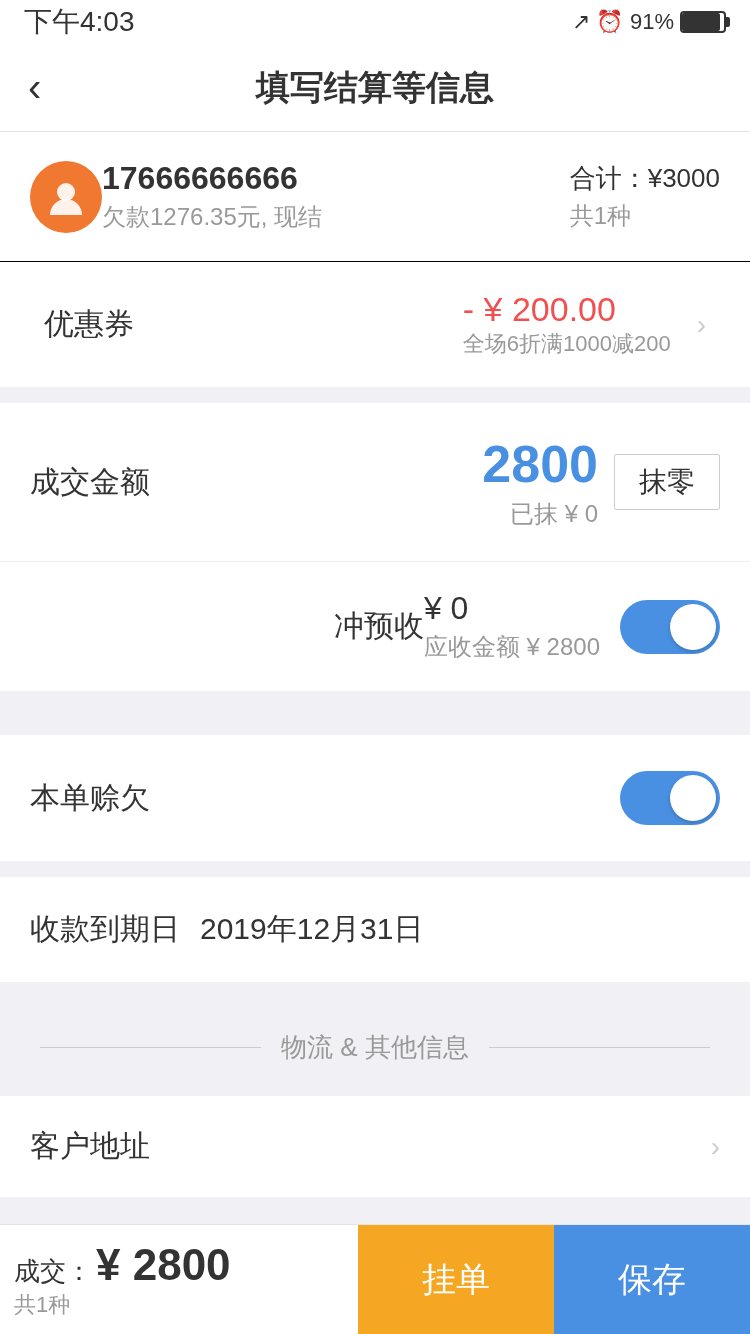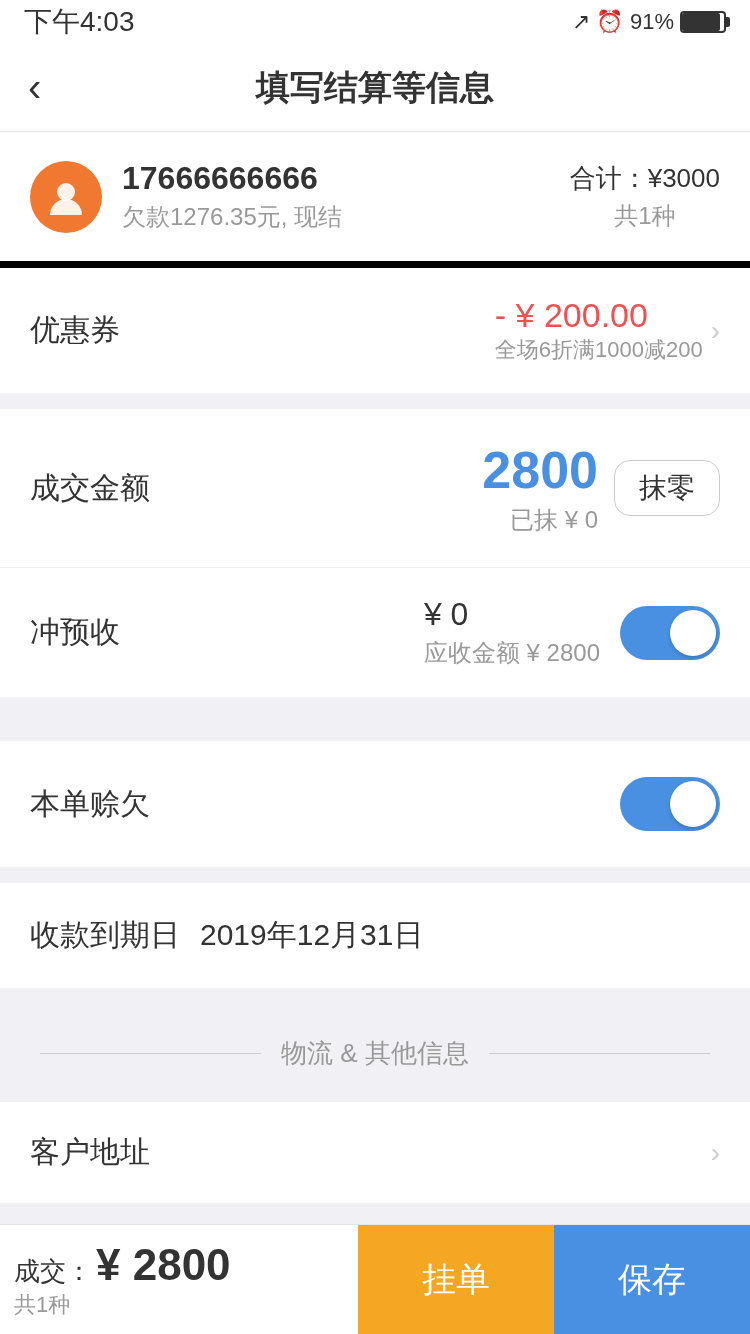--- a/index.html
+++ b/index.html
@@ -75,72 +75,72 @@
     }
 
     
     .user-row {
       display: flex;
       align-items: center;
       padding: 28px 30px;
       background: #fff;
       justify-content: space-between;
     }
-    .user-left { display: flex; align-items: center; gap: 20px; }
+    .user-left { display: flex; align-items: center; }
     .avatar {
       width: 72px; height: 72px; border-radius: 50%;
       background: #f07830;
       display: flex; align-items: center; justify-content: center;
       color: #fff; font-size: 30px; font-weight: bold;
       flex-shrink: 0;
     }
     .user-info-text {}
     .user-phone { font-size: 32px; font-weight: 600; color: #333; }
     .user-subtitle { font-size: 24px; color: #999; margin-top: 4px; }
-    .user-right { text-align: center; }
+    .user-right { text-align: left; }
     .total-label { font-size: 26px; color: #333; }
     .total-count { font-size: 24px; color: #999; margin-top: 4px; }
 
     
     .coupon-row {
       display: flex;
       align-items: center;
       justify-content: space-between;
-      padding: 28px 30px;
-      background: #fff;
-      border-top: 7px solid #000000;
+      padding: 28px 44px;
+      background: #fff;
+      border-top: 1px solid #000000;
     }
     .coupon-left { font-size: 30px; color: #333; }
-    .coupon-right { display: flex; align-items: center; gap: 8px; }
+    .coupon-right { display: flex; align-items: center; gap: 26px; }
     .coupon-discount { font-size: 34px; color: #f05050; font-weight: 500; }
     .coupon-desc { font-size: 22px; color: #999; }
     .chevron-right {
       color: #ccc; font-size: 28px;
     }
 
     
     .amount-section {
       background: #fff;
       margin-bottom: 16px;
     }
     .amount-row {
       display: flex;
       align-items: center;
       justify-content: space-between;
       padding: 31px 30px;
       border-bottom: 1px solid #f0f0f0;
     }
-    .amount-row:last-child { border-bottom: none; }
+    .amount-row:last-child { border-bottom: none; justify-content: flex-end; }
     .row-label { font-size: 30px; color: #333; }
     .row-right { display: flex; align-items: center; gap: 16px; }
     .amount-value-big { font-size: 52px; font-weight: bold; color: #4a90e2; }
     .amount-sub { font-size: 24px; color: #999; margin-top: 4px; text-align: right; }
     .btn-round-outline {
       border: 1px solid #ccc;
-      border-radius: 16px;
+      border-radius: 2px;
       padding: 8px 24px;
       font-size: 28px;
       color: #333;
       background: #fff;
       cursor: pointer;
       white-space: nowrap;
     }
 
     
     .toggle {

